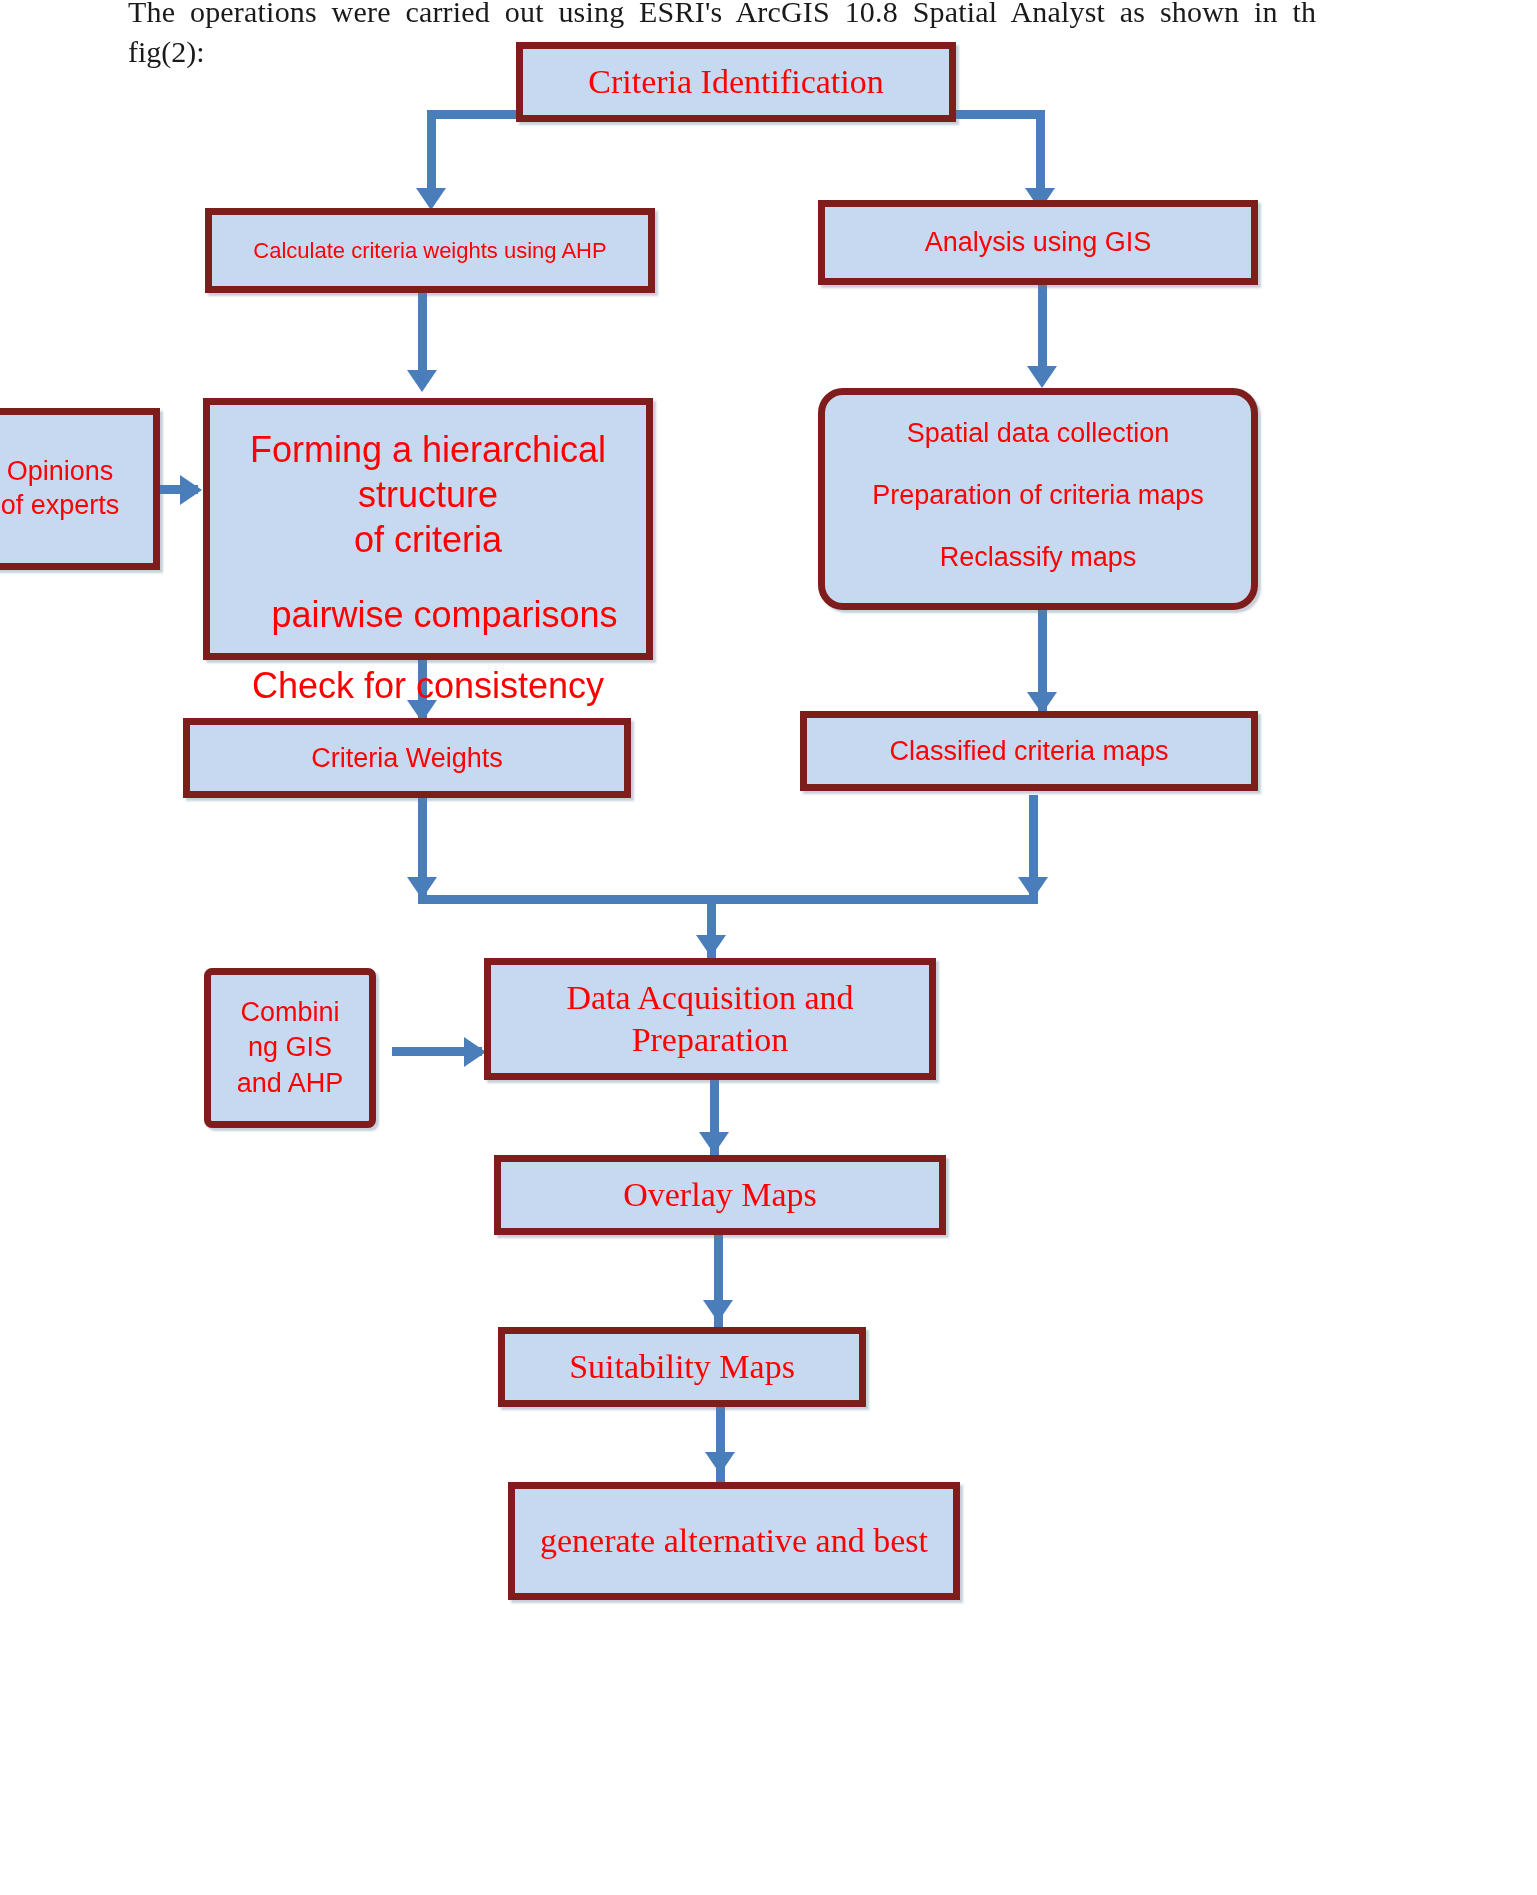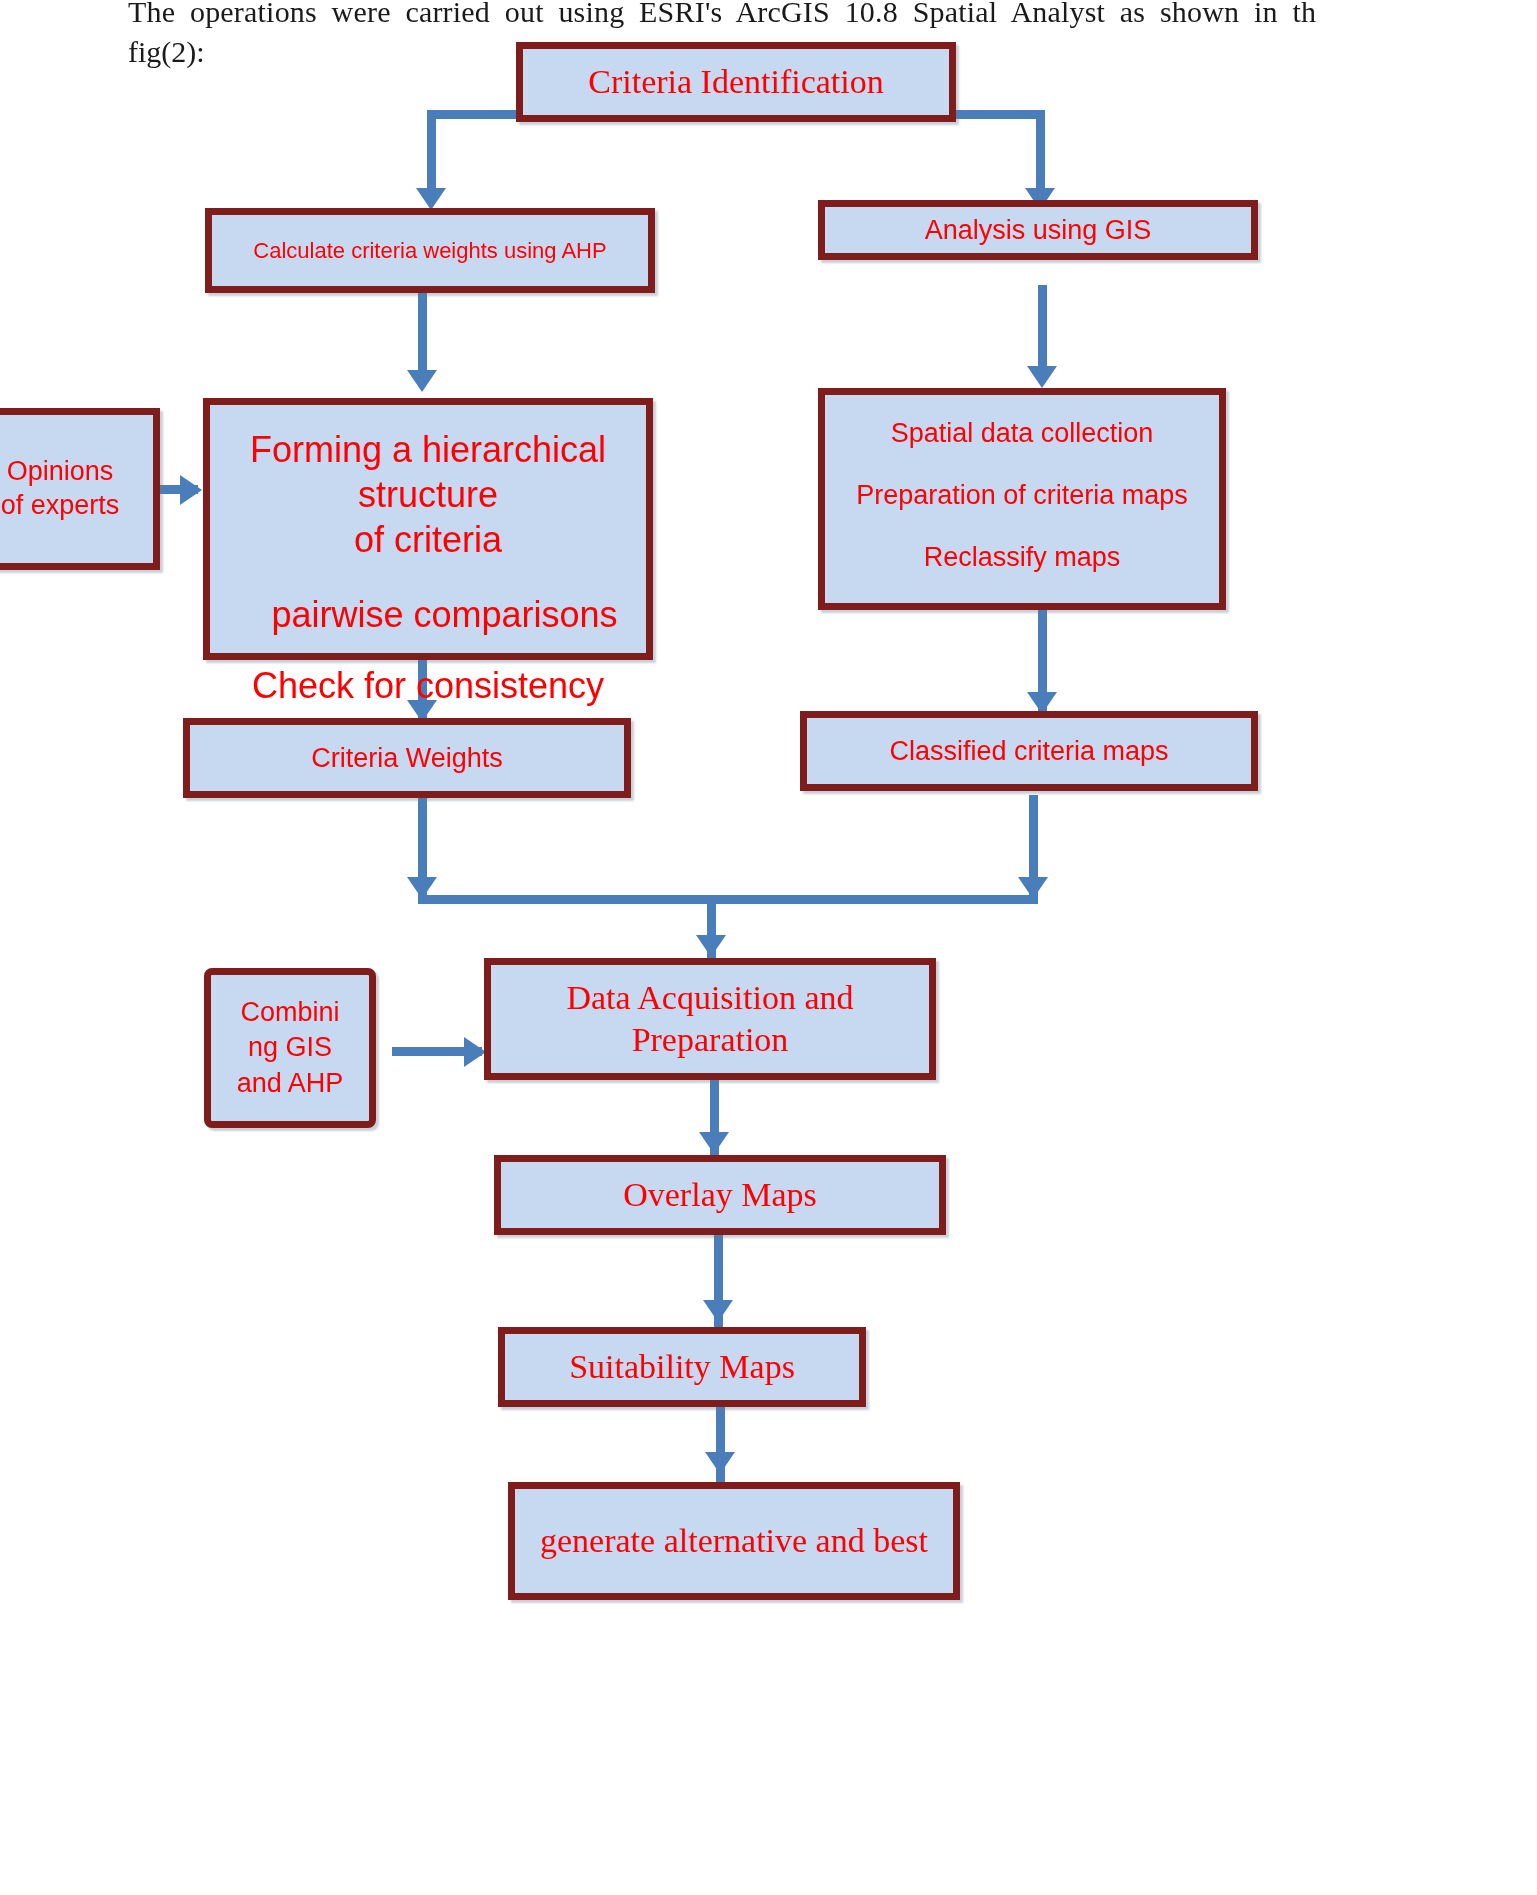--- a/index.html
+++ b/index.html
@@ -130,37 +130,37 @@
   <div class="arrow-down" style="left:705px; top:1452px;"></div>
 
   <div class="node serif" id="n-criteria-identification" style="left:516px; top:42px; width:440px; height:80px; font-size:34px;">
     <span class="line">Criteria Identification</span>
   </div>
 
   <div class="node sans" id="n-calculate-criteria-weights" style="left:205px; top:208px; width:450px; height:85px; font-size:22px;">
     <span class="line">Calculate criteria weights using AHP</span>
   </div>
 
-  <div class="node sans" id="n-analysis-using-gis" style="left:818px; top:200px; width:440px; height:60px; font-size:27px;">
+  <div class="node sans" id="n-analysis-using-gis" style="left:818px; top:200px; width:440px; height:85px; font-size:27px;">
     <span class="line">Analysis using GIS</span>
   </div>
 
   <div class="node sans" id="n-opinions-of-experts" style="left:-40px; top:408px; width:200px; height:162px; font-size:27px; line-height:1.25;">
     <span class="line">Opinions</span>
     <span class="line">of experts</span>
   </div>
 
   <div class="node sans" id="n-hierarchical-structure" style="left:203px; top:398px; width:450px; height:262px; font-size:36px; line-height:1.25; justify-content:flex-start; padding-top:22px;">
     <span class="line">Forming a hierarchical structure</span>
     <span class="line">of criteria</span>
     <span class="line" style="margin-top:30px;padding-left:33px;">pairwise comparisons</span>
     <span class="line" style="margin-top:26px;">Check for consistency</span>
   </div>
 
-  <div class="node sans" id="n-spatial-data-collection" style="left:818px; top:388px; width:408px; height:222px; font-size:27px; line-height:1.25; justify-content:flex-start; padding-top:22px;">
+  <div class="node sans" id="n-spatial-data-collection" style="left:818px; top:388px; width:440px; height:222px; font-size:27px; line-height:1.25; justify-content:flex-start; padding-top:22px;border-radius:25px;">
     <span class="line">Spatial data collection</span>
     <span class="line" style="margin-top:28px;">Preparation of criteria maps</span>
     <span class="line" style="margin-top:28px;">Reclassify maps</span>
   </div>
 
   <div class="node sans" id="n-classified-criteria-maps" style="left:800px; top:711px; width:458px; height:80px; font-size:27px;">
     <span class="line">Classified criteria maps</span>
   </div>
 
   <div class="node sans" id="n-criteria-weights" style="left:183px; top:718px; width:448px; height:80px; font-size:27px;">

